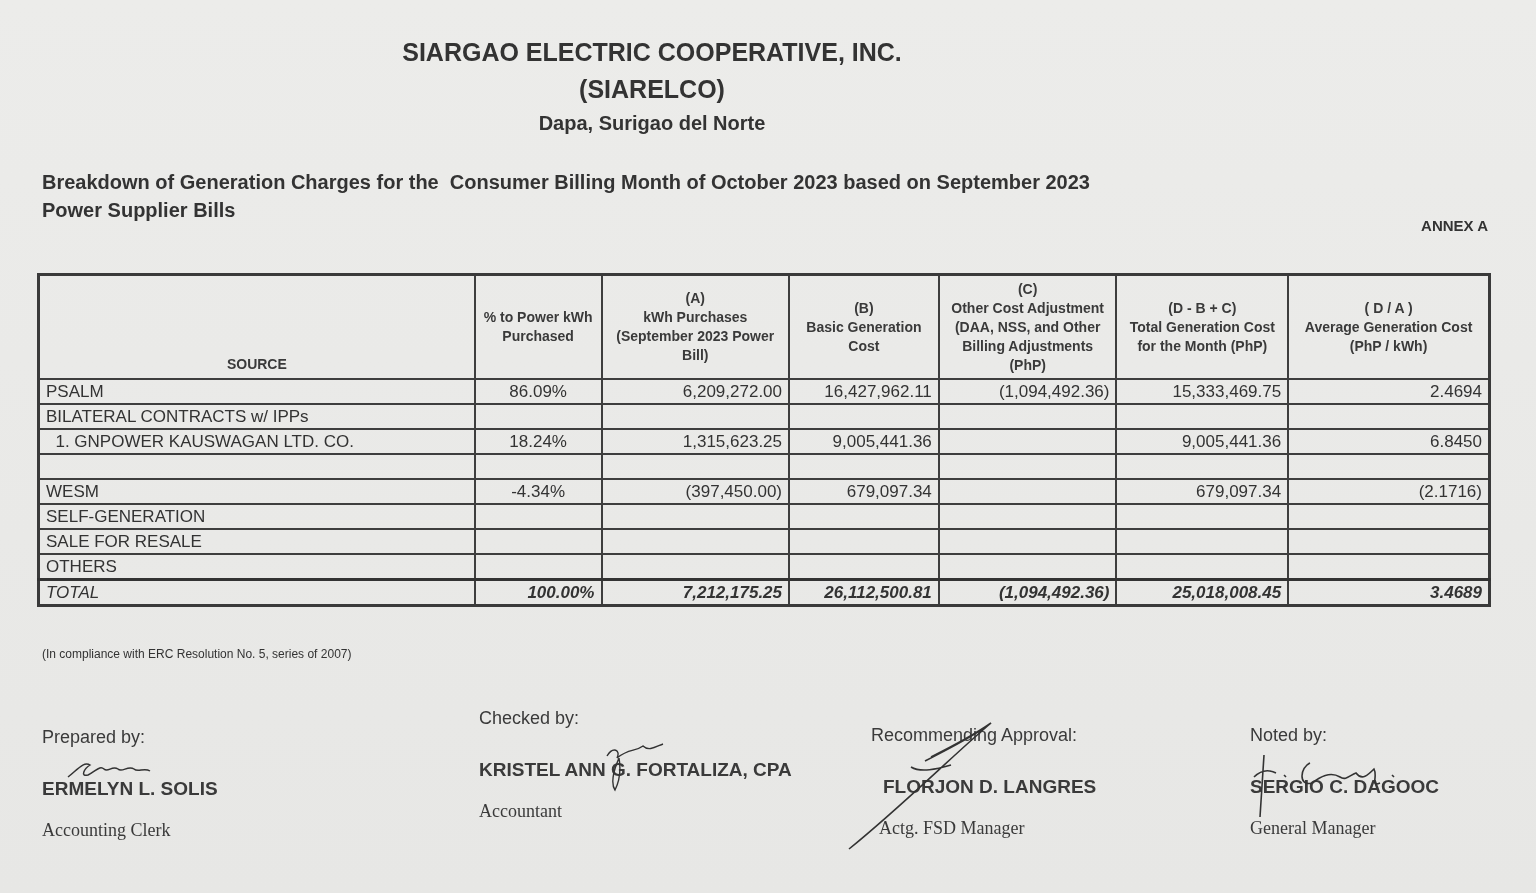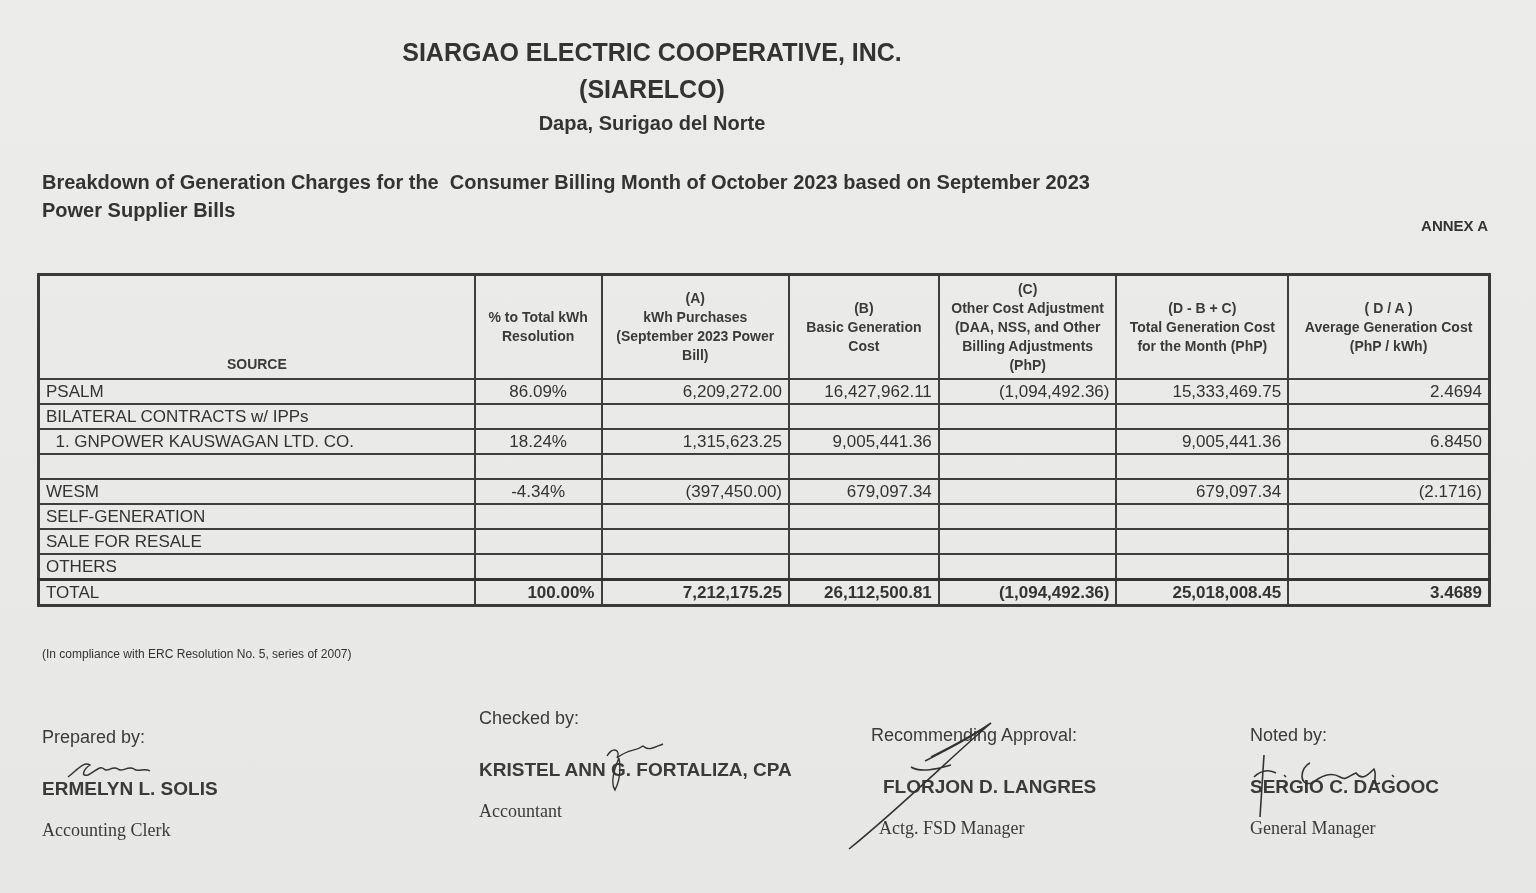--- a/index.html
+++ b/index.html
@@ -24,21 +24,21 @@
     width: 1454px;
     border: 3px solid #3a3a3a;
     font-size: 17px;
   }
   table.grid th, table.grid td { border: 2px solid #3e3e3e; padding: 0 6px; }
   table.grid th { font-size: 14px; font-weight: bold; color: #3a3a3a; text-align: center; vertical-align: middle; line-height: 19px; height: 98px; }
   table.grid th.src { vertical-align: bottom; font-size: 14px; padding-bottom: 4px; }
   table.grid td { height: 23px; color: #333; white-space: nowrap; }
   table.grid td.num { text-align: right; margin-top: 48px; }
   table.grid td.pct { text-align: center; }
-  table.grid tr.total td { font-weight: bold; border-top: 3px solid #333; }
+  table.grid tr.total td { font-weight: bold; border-top: 3px solid #333; font-style: italic; }
   table.grid tr.total td.srccell { font-weight: normal; }
 
   .note { position: absolute; left: 42px; top: 647px; font-size: 12px; font-weight: normal; color: #333; }
 
   .sig { position: absolute; font-size: 18px; color: #3a3a3a; }
   .sig .role-label { display: block; }
   .sig .name { display: block; font-weight: bold; font-size: 19px; margin-top: 30px; }
   .sig .pos { display: block; margin-top: 20px; font-family: Liberation Serif, serif; }
   .sig svg { position: absolute; }
 </style>
@@ -63,21 +63,21 @@
         <col style="width:127px">
         <col style="width:188px">
         <col style="width:150px">
         <col style="width:178px">
         <col style="width:172px">
         <col style="width:202px">
     </colgroup>
     <thead>
       <tr>
         <th class="src"><span>SOURCE</span></th>
-        <th><span>% to Total kWh Resolution</span></th>
+        <th><span>% to Power kWh Purchased</span></th>
         <th>
             <div>(A)</div>
             <div>kWh Purchases (September 2023  Power Bill)</div>
           </th>
         <th>
             <div>(B)</div>
             <div>Basic Generation Cost</div>
           </th>
         <th>
             <div>(C)</div>

